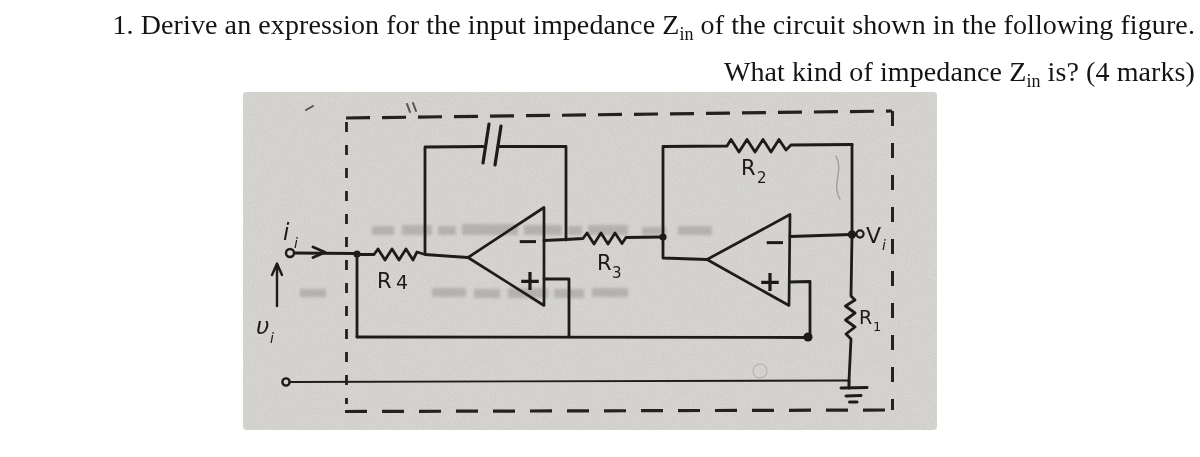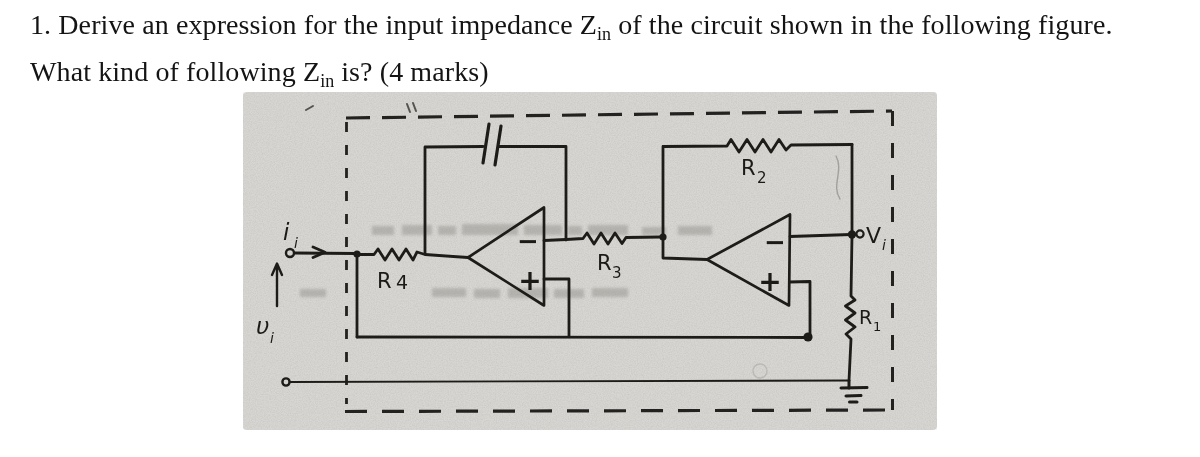--- a/index.html
+++ b/index.html
@@ -1,38 +1,38 @@
 <!DOCTYPE html>
 <html><head>
 <meta charset="utf-8">
 <style>
   html,body{margin:0;padding:0;background:#ffffff;}
   .page{position:relative;width:1200px;height:457px;background:#ffffff;overflow:hidden;
         font-family:"Liberation Serif", serif;}
   .question{position:absolute;left:30px;top:6px;width:1165px;color:#141414;
             font-size:28px;line-height:37px;letter-spacing:0.1px;}
-  .question .qline{white-space:nowrap;}
+  .question .qline{white-space:nowrap;text-align:right;}
   .sub{font-size:18px;vertical-align:-6px;letter-spacing:0;}
   .fig{position:absolute;left:243px;top:92px;width:694px;height:338px;}
   svg text{font-family:"DejaVu Sans", sans-serif;fill:#1b1a17;}
   .hand-main{font-size:21px;}
   .hand-sub{font-size:15px;}
   .hand-io{font-size:23px;font-style:italic;}
   .hand-iosub{font-size:14px;font-style:italic;}
   .sign-minus{font-size:26px;font-weight:bold;}
   .sign-plus{font-size:28px;font-weight:bold;}
 </style>
 </head>
 <body>
 
 <div class="page">
 
   <div class="question">
     <div class="qline"><span>1.</span><span> Derive an expression for the input impedance Z</span><span class="sub">in</span><span> of the circuit shown in the following figure.</span></div>
-    <div class="qline"><span>What kind of following Z</span><span class="sub">in</span><span> is? (4 marks)</span></div>
+    <div class="qline"><span>What kind of impedance Z</span><span class="sub">in</span><span> is? (4 marks)</span></div>
   </div>
 
   <svg class="fig" viewBox="243 92 694 338" width="694" height="338" xmlns="http://www.w3.org/2000/svg">
     <defs>
       <filter id="grain" x="0" y="0" width="100%" height="100%">
         <feTurbulence type="fractalNoise" baseFrequency="0.85" numOctaves="3" seed="7" stitchTiles="stitch"></feTurbulence>
         <feColorMatrix type="matrix" values="0 0 0 0 0.28  0 0 0 0 0.27  0 0 0 0 0.25  0 0 0 0.55 -0.18"></feColorMatrix>
       </filter>
       <filter id="ghostblur" x="-20%" y="-60%" width="140%" height="220%">
         <feGaussianBlur stdDeviation="1.5"></feGaussianBlur>

